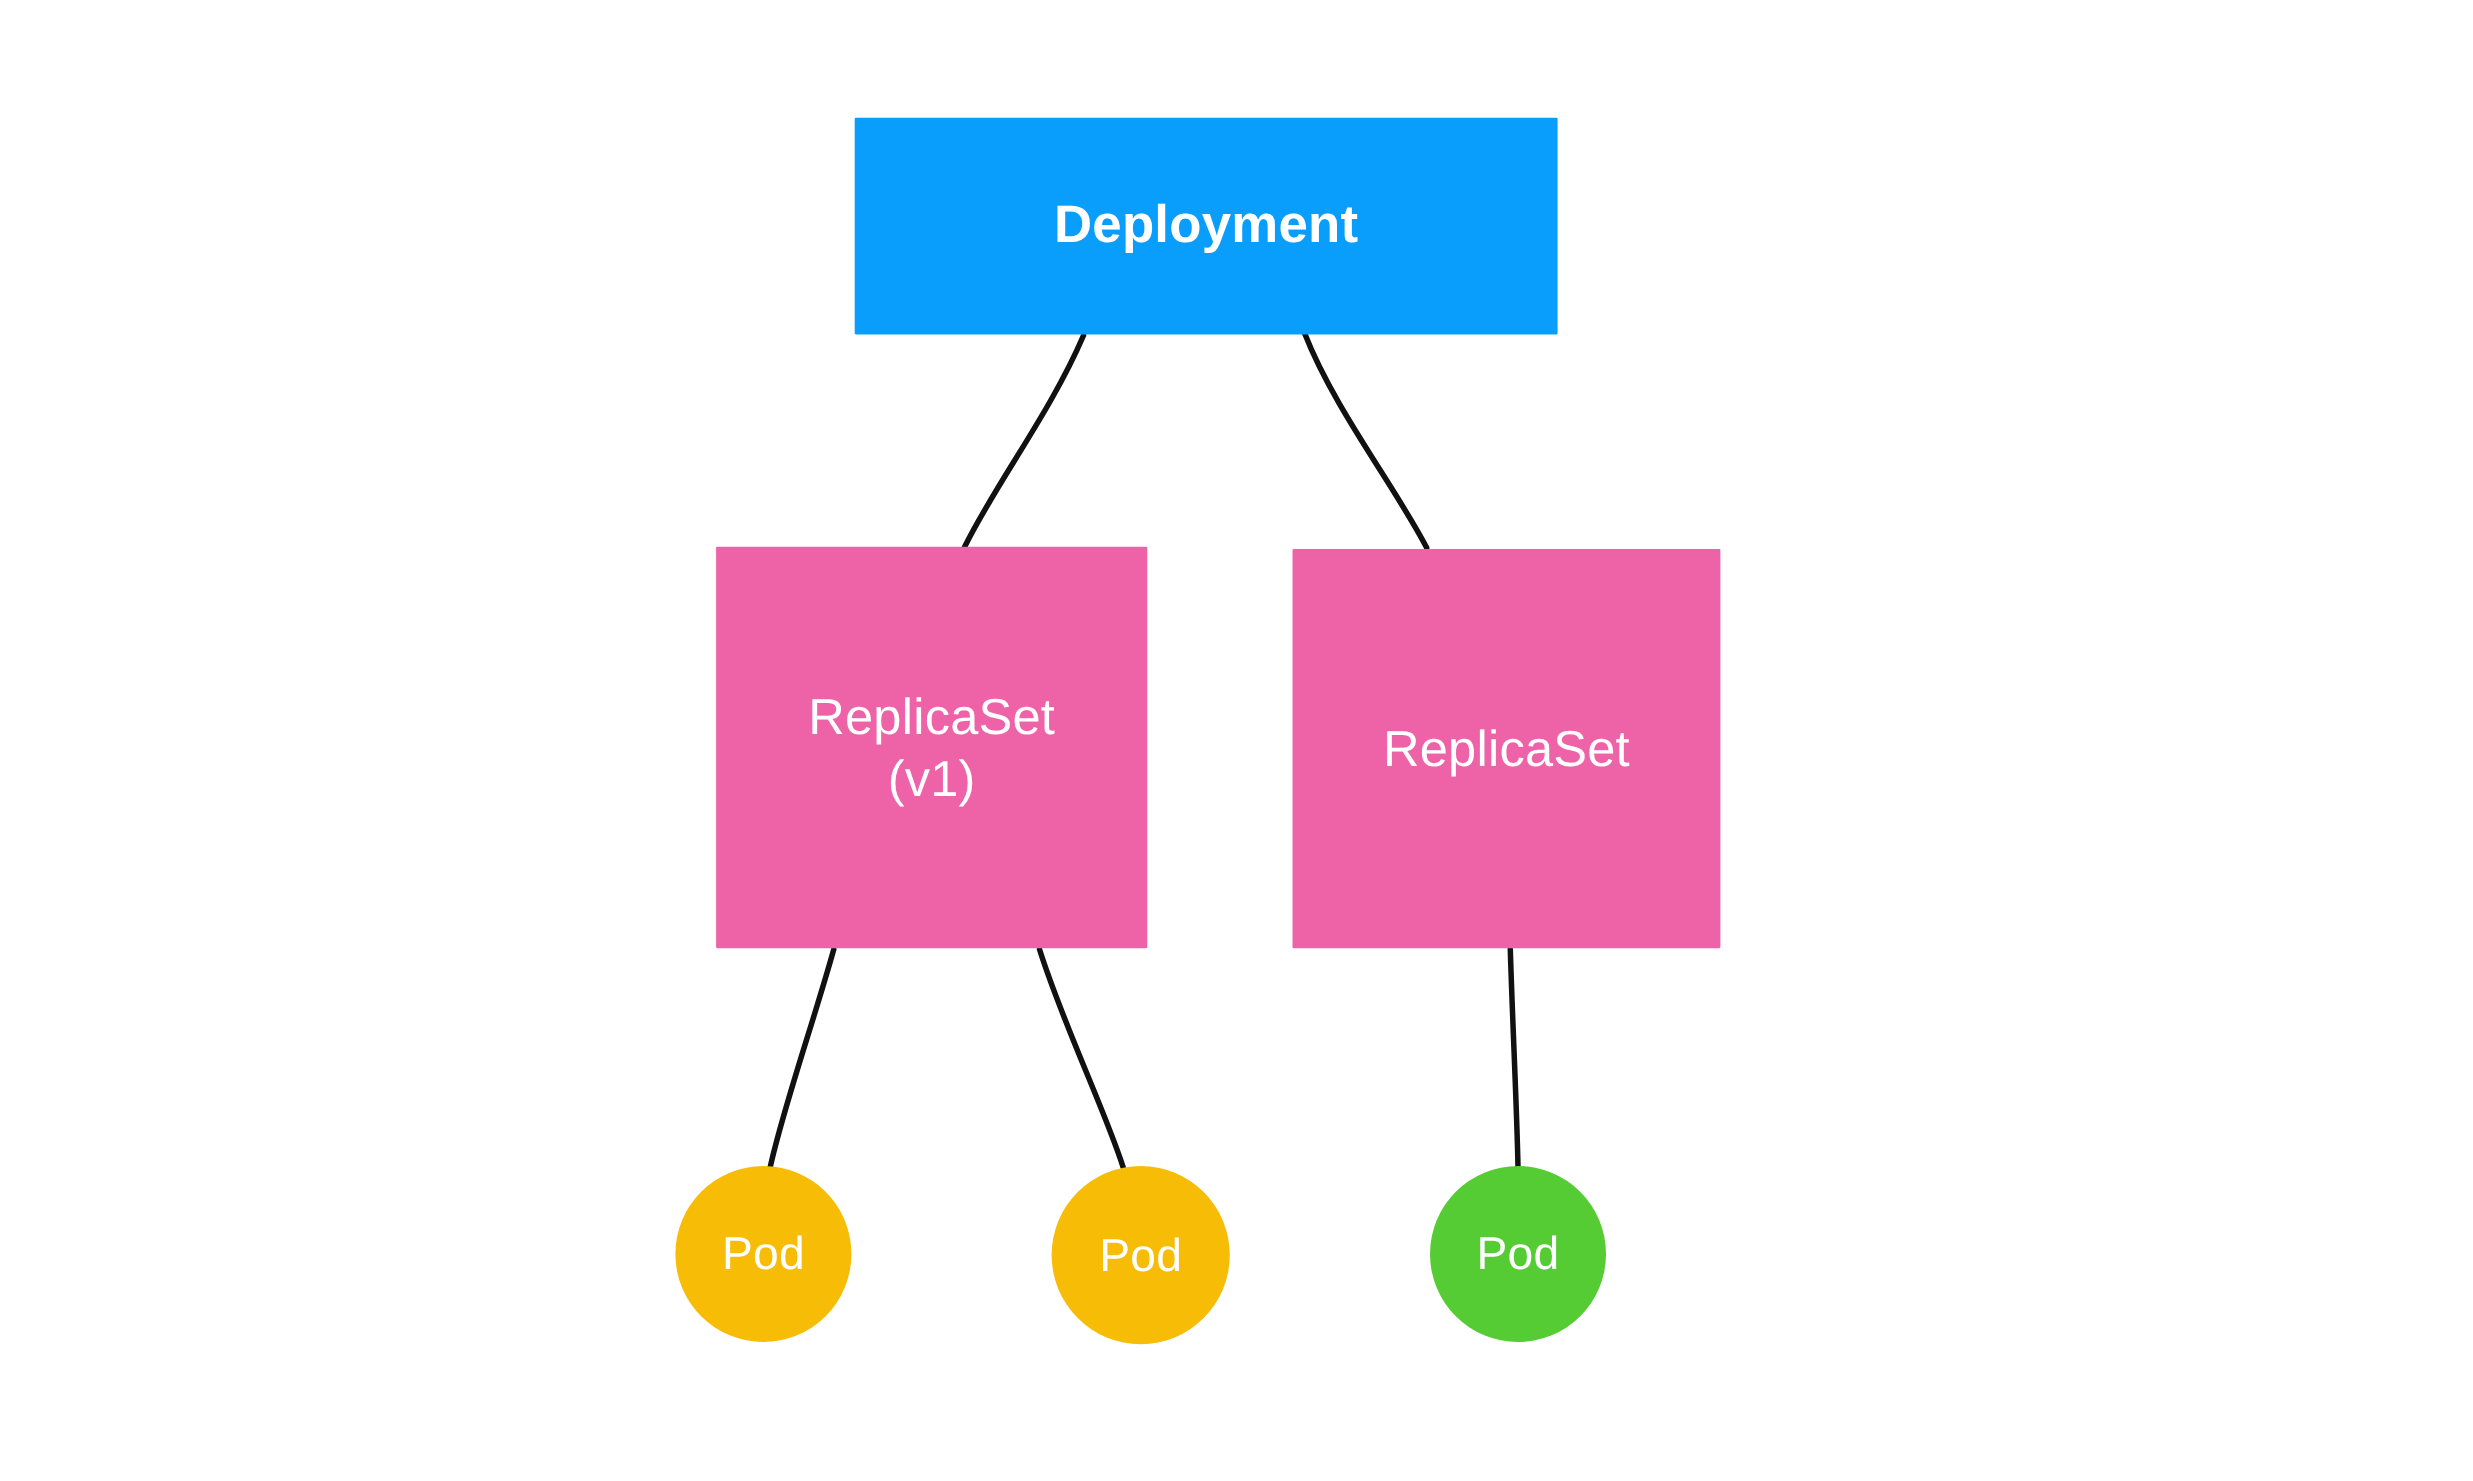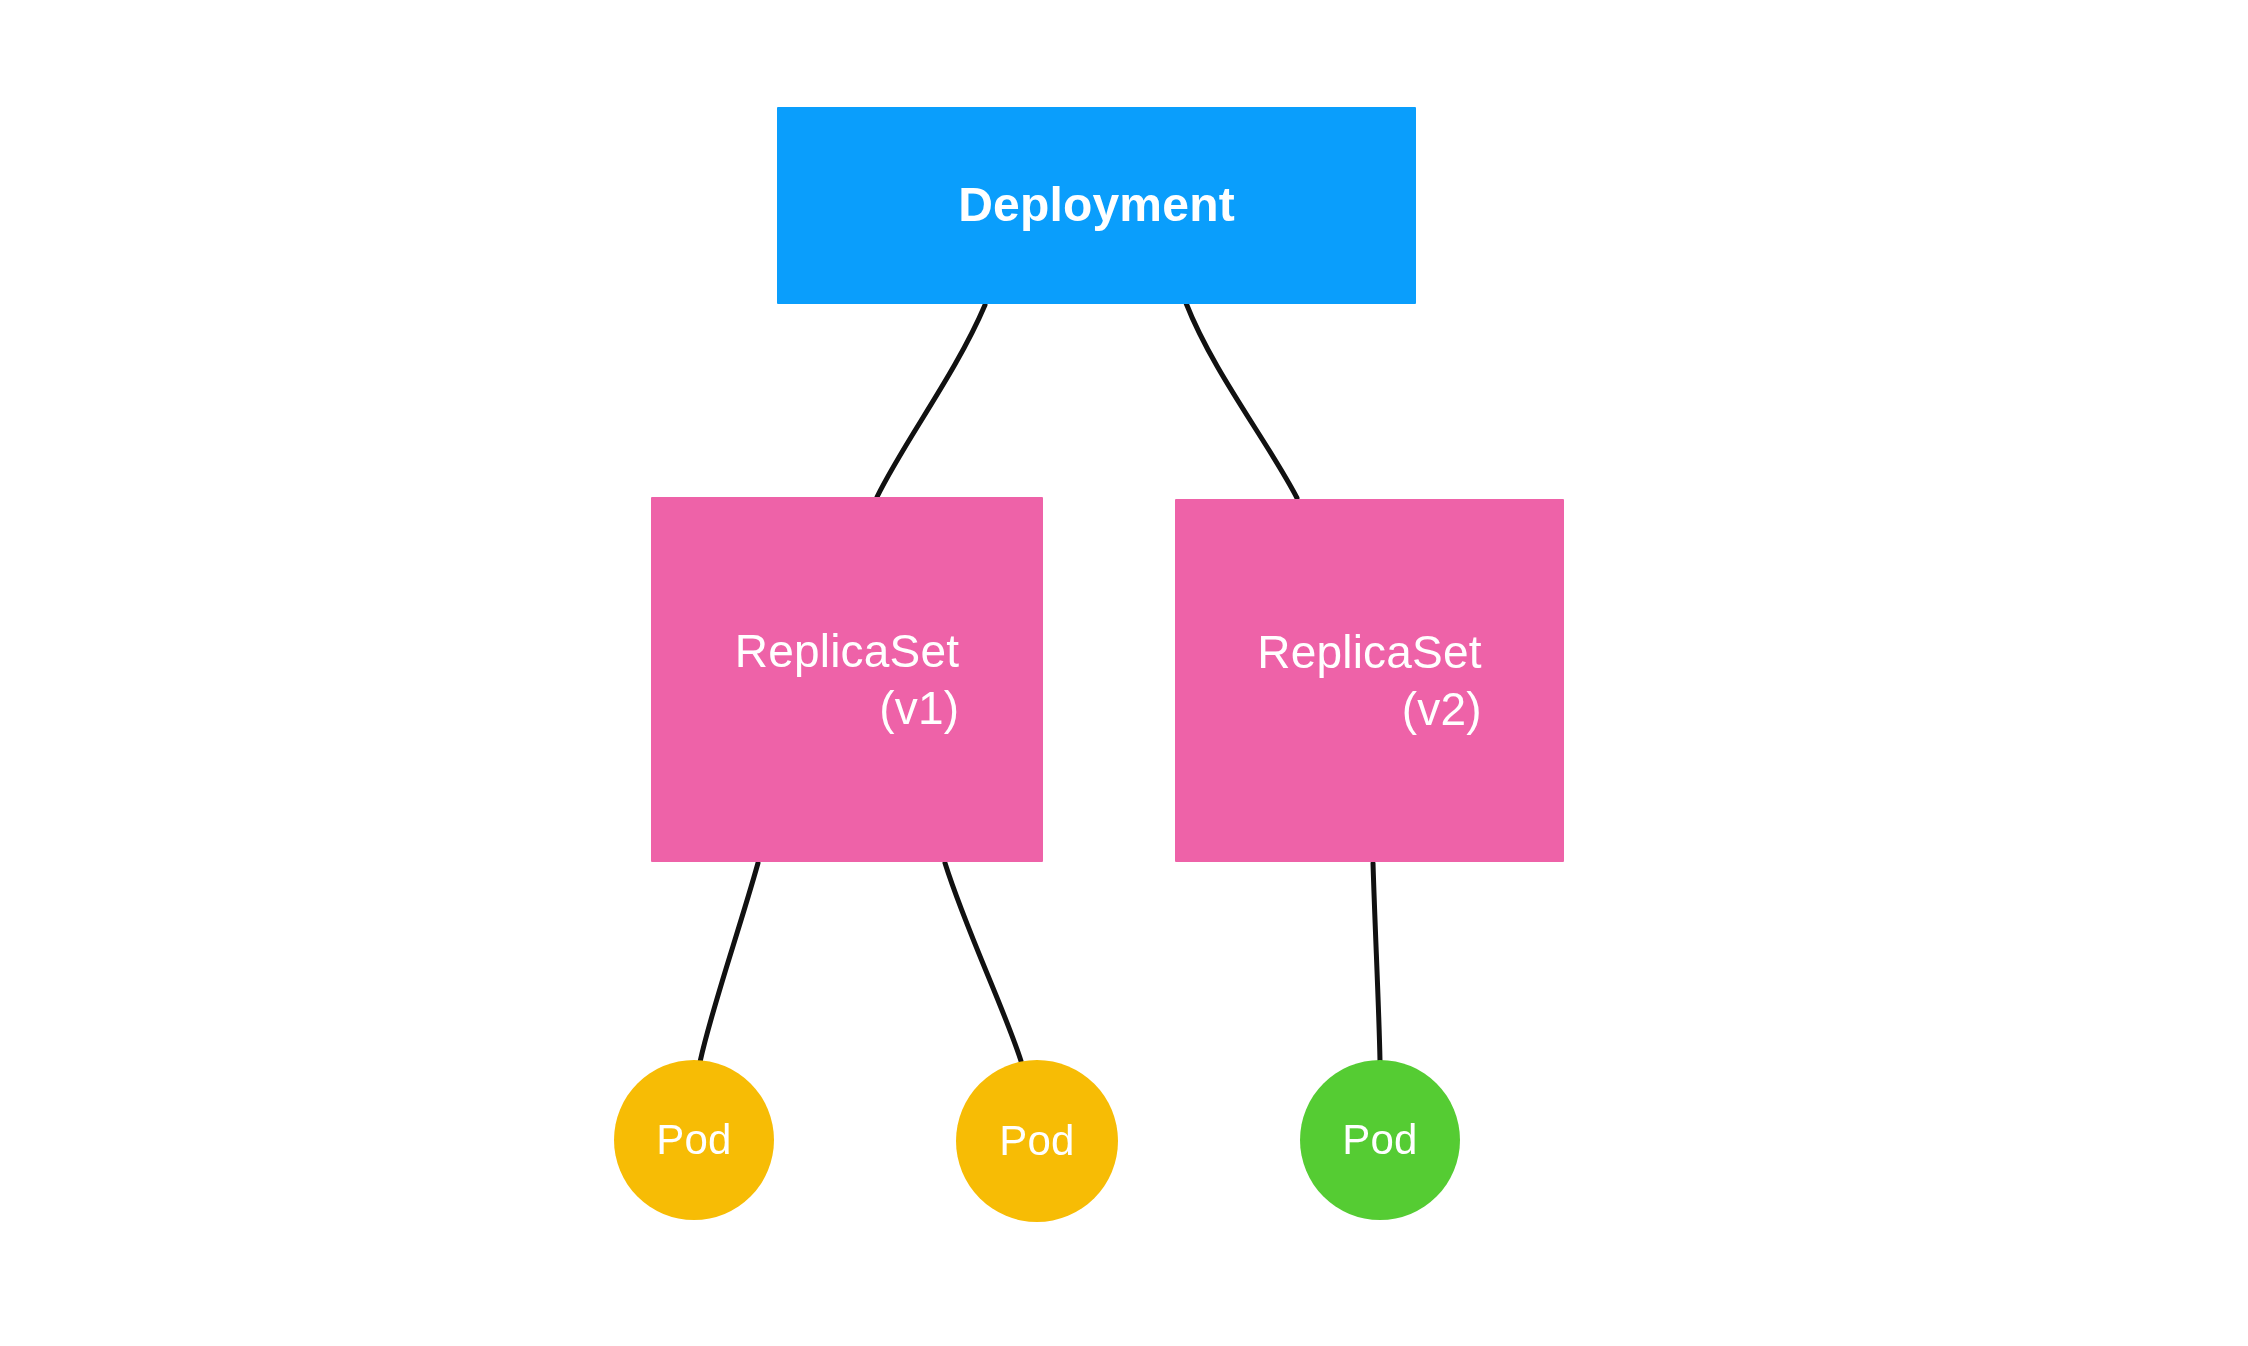--- a/index.html
+++ b/index.html
@@ -64,21 +64,21 @@
   }
   #node-replicaset-v2 {
     left: 1175px;
     top: 499px;
     width: 389px;
     height: 363px;
     background: #ee62a8;
     font-size: 46px;
     font-weight: 500;
   }
-  .rs-label .line2 { display: block; text-align: right; }
+  .rs-label .line2 { display: block; }
 
   
   #node-pod-1 {
     left: 614px;
     top: 1060px;
     width: 160px;
     height: 160px;
     background: #f7bc05;
     font-size: 42px;
     font-weight: 500;
@@ -128,21 +128,20 @@
   <div class="node node-rect" id="node-replicaset-v1">
     <span class="rs-label">
       <span>ReplicaSet</span>
       <span class="line2">(v1)</span>
     </span>
   </div>
 
   <div class="node node-rect" id="node-replicaset-v2">
     <span class="rs-label">
       <span>ReplicaSet</span>
-      <span class="line2">(v2)</span>
     </span>
   </div>
 
   <div class="node node-circle" id="node-pod-1">
     <span>Pod</span>
   </div>
 
   <div class="node node-circle" id="node-pod-2">
     <span>Pod</span>
   </div>

